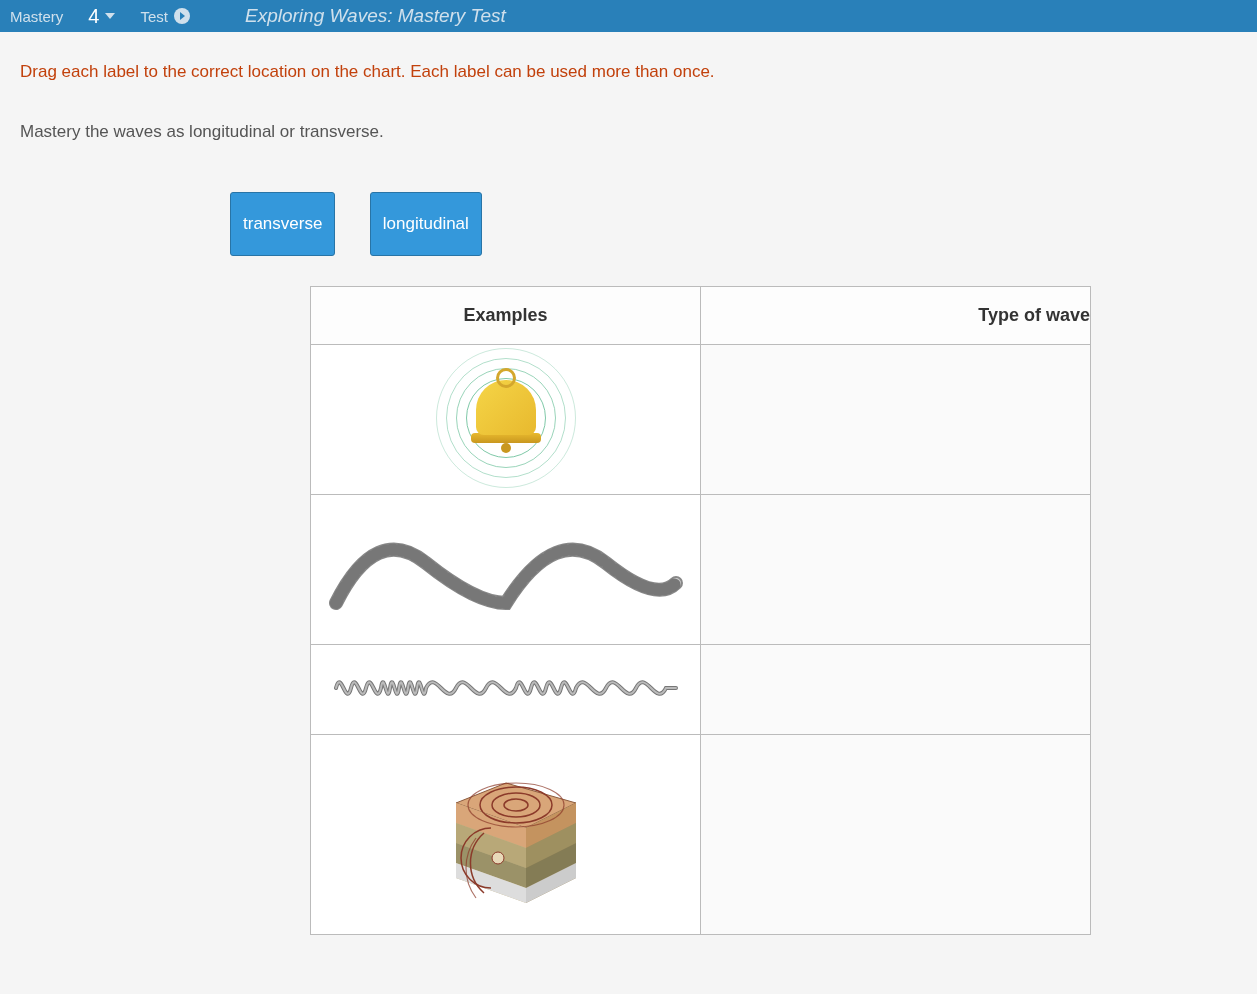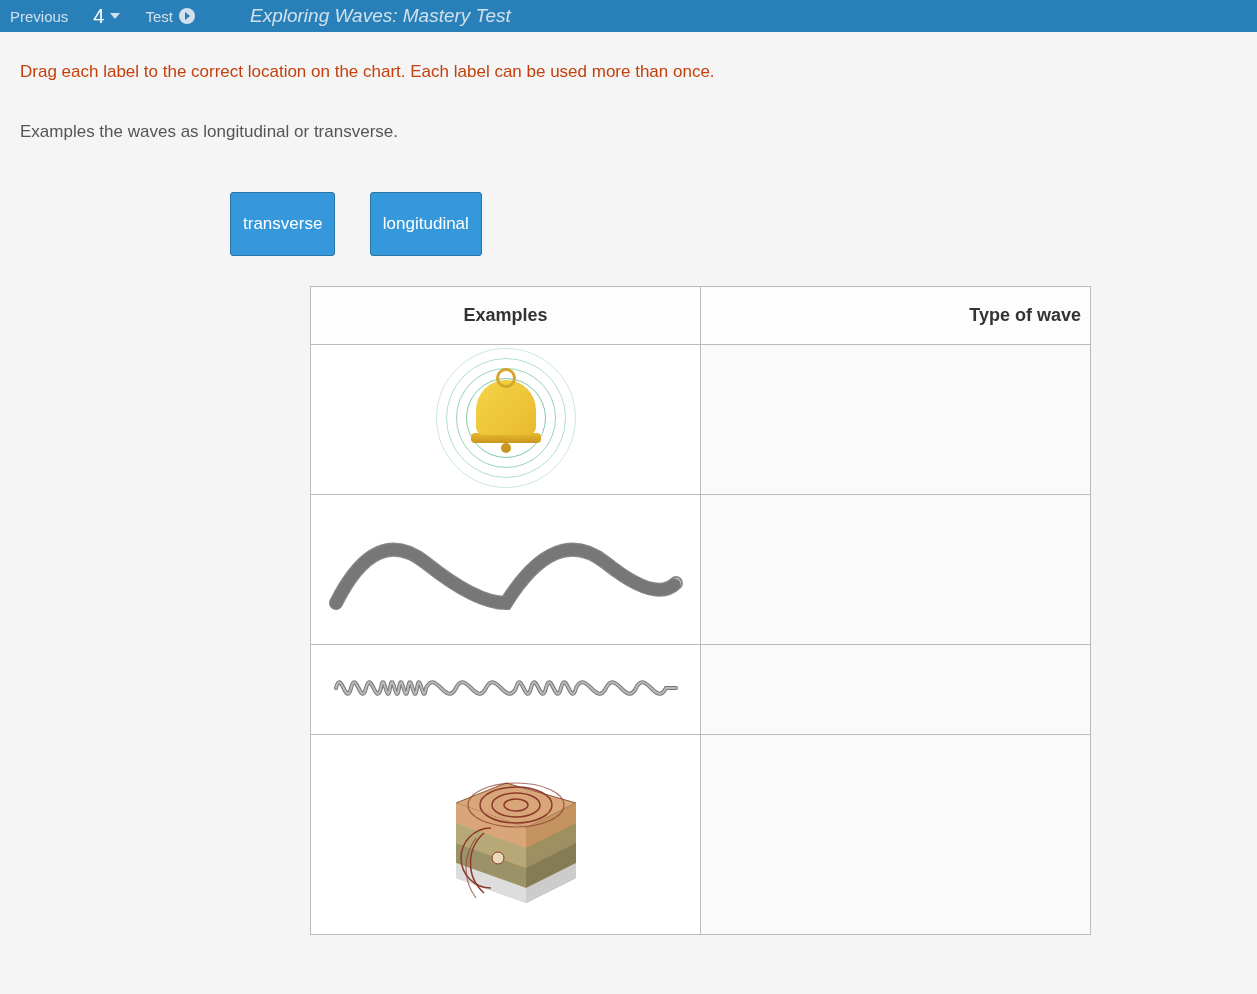--- a/index.html
+++ b/index.html
@@ -103,21 +103,21 @@
       background: #fff;
     }
     .chart-table td, .chart-table th {
       border: 1px solid #bbb;
       padding: 0;
     }
     .chart-table th {
       font-size: 18px;
       font-weight: bold;
       color: #333;
-      padding: 18px 9px;
+      padding: 18px 0;
       background: #fdfdfd;
     }
     .col-examples {
       width: 390px;
     }
     .col-type {
       width: 390px;
       text-align: right;
     }
     .example-cell {
@@ -215,36 +215,36 @@
     }
     .row-tall {
       height: 200px !important;
     }
   </style>
 </head>
 <body>
 
 <div class="header-bar">
   <div class="nav-item">
-    <span>Previous</span>
+    <span>Mastery</span>
   </div>
   <div class="nav-item">
     <span class="page-num">4</span>
     <span class="chevron-down"></span>
   </div>
   <div class="nav-item">
     <span>Test</span>
     <span class="next-arrow"></span>
   </div>
   <div class="title">Exploring Waves: Mastery Test</div>
 </div>
 
 <div class="content">
   <p class="instruction1">Drag each label to the correct location on the chart. Each label can be used more than once.</p>
-  <p class="instruction2">Examples the waves as longitudinal or transverse.</p>
+  <p class="instruction2">Mastery the waves as longitudinal or transverse.</p>
 
   <div class="labels-row">
     <span class="drag-label">transverse</span>
     <span class="drag-label">longitudinal</span>
   </div>
 
   <table class="chart-table">
     <thead>
       <tr>
         <th class="col-examples">Examples</th>

